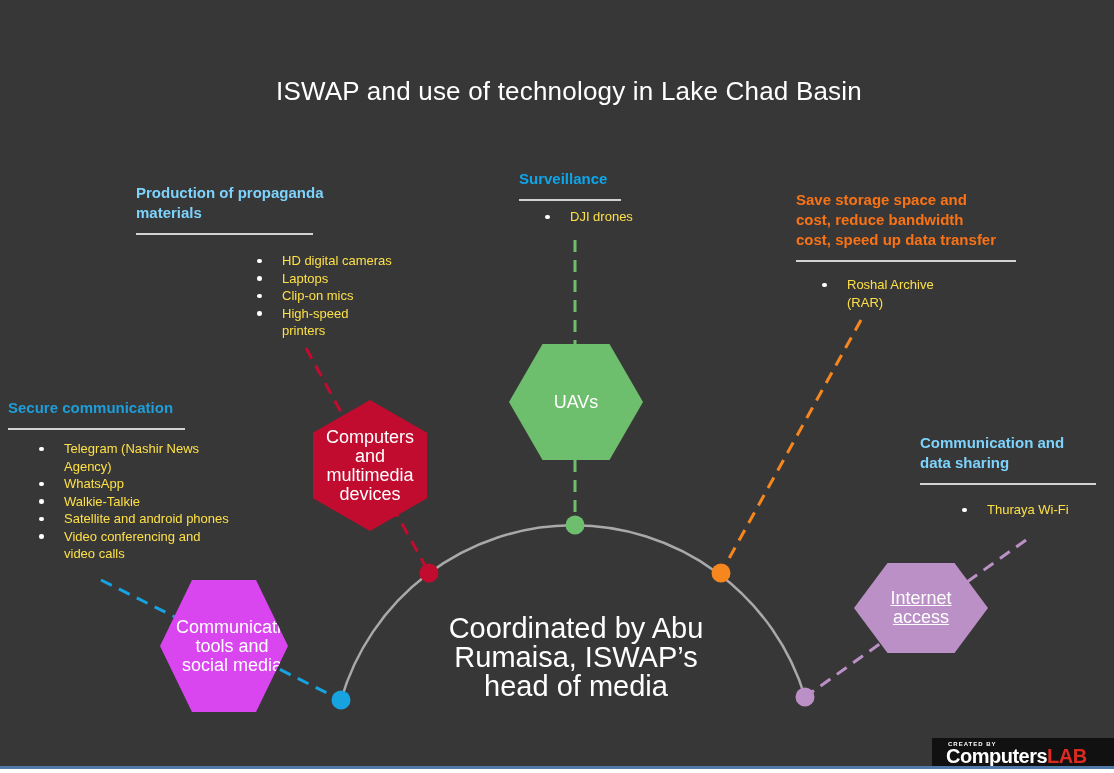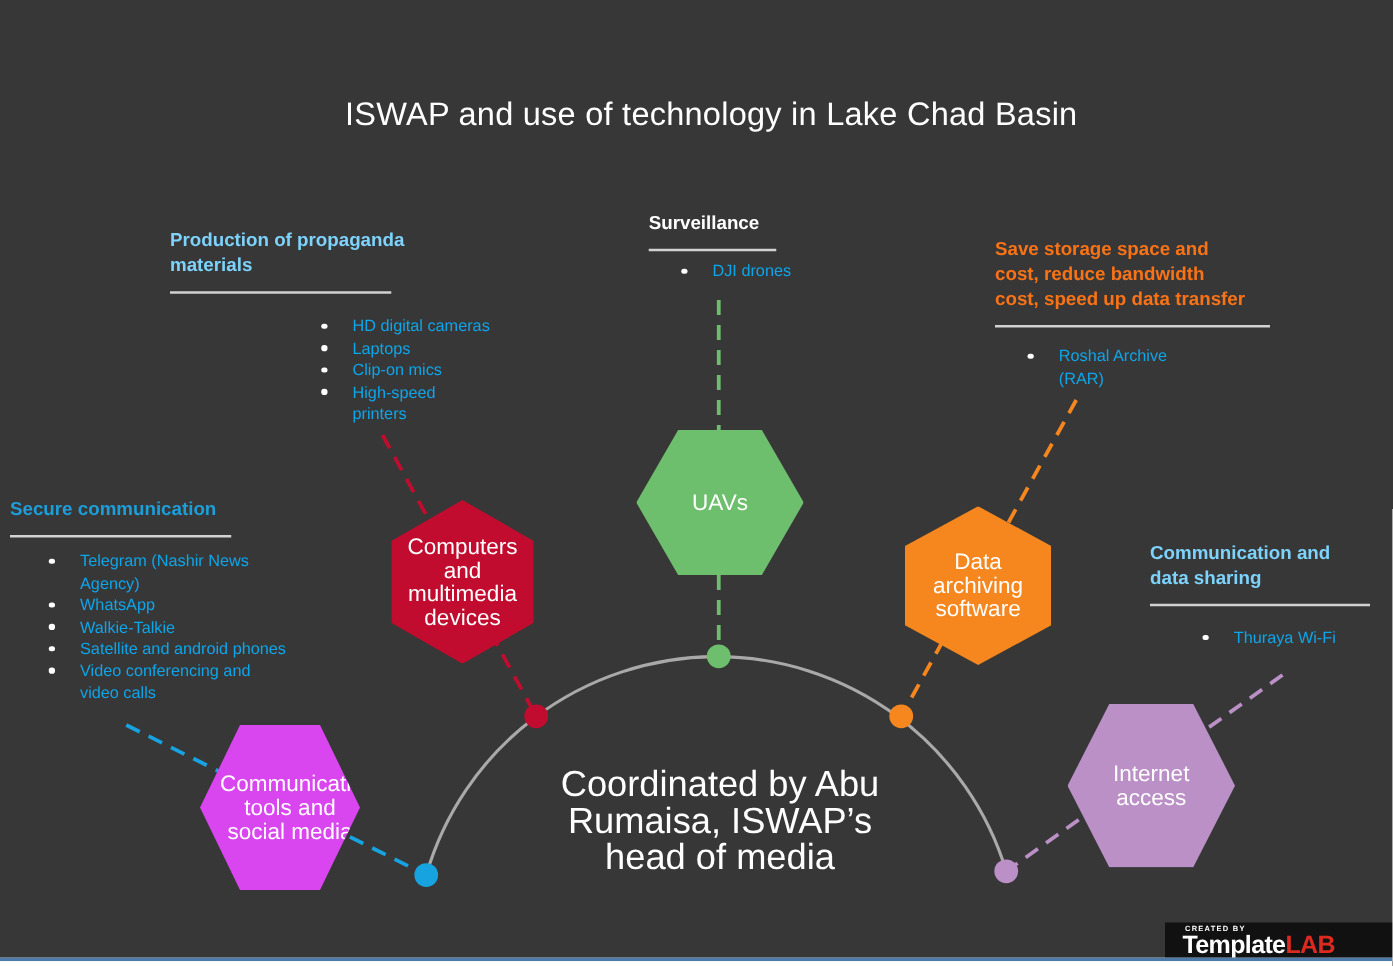--- a/index.html
+++ b/index.html
@@ -3,21 +3,21 @@
 <meta charset="utf-8">
 <style>
   html,body{margin:0;padding:0;background:#ffffff;font-family:"Liberation Sans",sans-serif;}
   .slide{position:relative;width:1114px;height:766px;overflow:hidden;}
   .bottom-line{width:1114px;height:3px;}
   .title{position:absolute;left:12px;top:76px;width:1114px;margin:0;text-align:center;
          font-size:26px;font-weight:400;letter-spacing:.2px;}
   .label-block{position:absolute;}
   .label-block h2{margin:0;font-size:15px;font-weight:700;line-height:20px;}
   .underline{height:0;border-top:2px solid;margin-top:10px;}
-  ul.bullets{position:absolute;margin:0;padding:0;list-style:none;font-size:13px;line-height:17.5px;color:#0ea5e9;}
+  ul.bullets{position:absolute;margin:0;padding:0;list-style:none;font-size:13px;line-height:17.5px;color:#fde047;}
   ul.bullets li{position:relative;padding-left:34px;margin:0;}
   ul.bullets li::before{content:"";position:absolute;left:9px;top:6.5px;width:4.5px;height:4.5px;
          border-radius:50%;background:#fff;}
   .hex{position:absolute;display:flex;align-items:center;justify-content:center;
        text-align:center;color:#fff;font-size:18px;line-height:19px;}
   .hex.flat{clip-path:polygon(25% 0%,75% 0%,100% 50%,75% 100%,25% 100%,0% 50%);}
   .hex.pointy{clip-path:polygon(50% 0%,100% 25%,100% 75%,50% 100%,0% 75%,0% 25%);}
   .hex span{display:block;}
   .center-text{position:absolute;left:440px;top:614px;width:272px;text-align:center;
        font-size:29px;line-height:29px;}
@@ -68,21 +68,21 @@
     <div class="underline" style="width: 177px; border-color: rgb(210, 210, 210);"></div>
   </section>
   <ul class="bullets" id="ul-propaganda" style="left:248px;top:252px;width:160px">
     <li>HD digital cameras</li>
     <li>Laptops</li>
     <li>Clip-on mics</li>
     <li>High-speed printers</li>
   </ul>
 
   <section class="label-block" style="left:519px;top:169px;width:110px">
-    <h2 style="color: #ffffff;">Surveillance</h2>
+    <h2 style="color: #0ea5e9;">Surveillance</h2>
     <div class="underline" style="width: 102px; border-color: rgb(210, 210, 210);"></div>
   </section>
   <ul class="bullets" id="ul-surveillance" style="left:536px;top:208px;width:110px">
     <li>DJI drones</li>
   </ul>
 
   <section class="label-block" style="left:796px;top:190px;width:228px">
     <h2 style="color: #f97316;">
       <span style="display:block">Save storage space and</span>
       <span style="display:block">cost, reduce bandwidth</span>
@@ -104,28 +104,25 @@
 
   <div class="hex flat" style="left: 160px; top: 580px; width: 128px; height: 132px; background: #d946ef; justify-content: flex-end;">
     <span style="width:112px">Communication tools and social media</span>
   </div>
   <div class="hex pointy" style="left: 313px; top: 400px; width: 114px; height: 131px; background: rgb(194, 12, 47);">
     <span style="width:104px">Computers and multimedia devices</span>
   </div>
   <div class="hex flat" style="left: 509px; top: 344px; width: 134px; height: 116px; background: rgb(110, 191, 109);">
     <span style="width:110px">UAVs</span>
   </div>
-  <div class="hex pointy" style="left: 724px; top: 405px; width: 117px; height: 127px; background: rgb(246, 135, 31);">
-    <span style="width:106px">Data archiving software</span>
-  </div>
-  <div class="hex flat" style="left: 854px; top: 563px; width: 134px; height: 131px; background: rgb(186, 144, 198);">
+  <div class="hex flat" style="left: 854px; top: 563px; width: 134px; height: 90px; background: rgb(186, 144, 198); text-decoration: underline;">
     <span style="width:110px">Internet access</span>
   </div>
 
   <div class="center-text" style="color: rgb(255, 255, 255);">Coordinated by Abu Rumaisa, ISWAP’s head of media</div>
 
   <div class="logo-box" style="background: rgb(17, 17, 17);">
     <span class="logo-created">CREATED BY</span>
-    <span class="logo-brand"><span>Template</span><span style="color: rgb(220, 42, 33);">LAB</span></span>
+    <span class="logo-brand"><span>Computers</span><span style="color: rgb(220, 42, 33);">LAB</span></span>
   </div>
 </div>
 
 <div class="bottom-line" style="background: rgb(77, 122, 168);"></div>
 
 </body></html>

